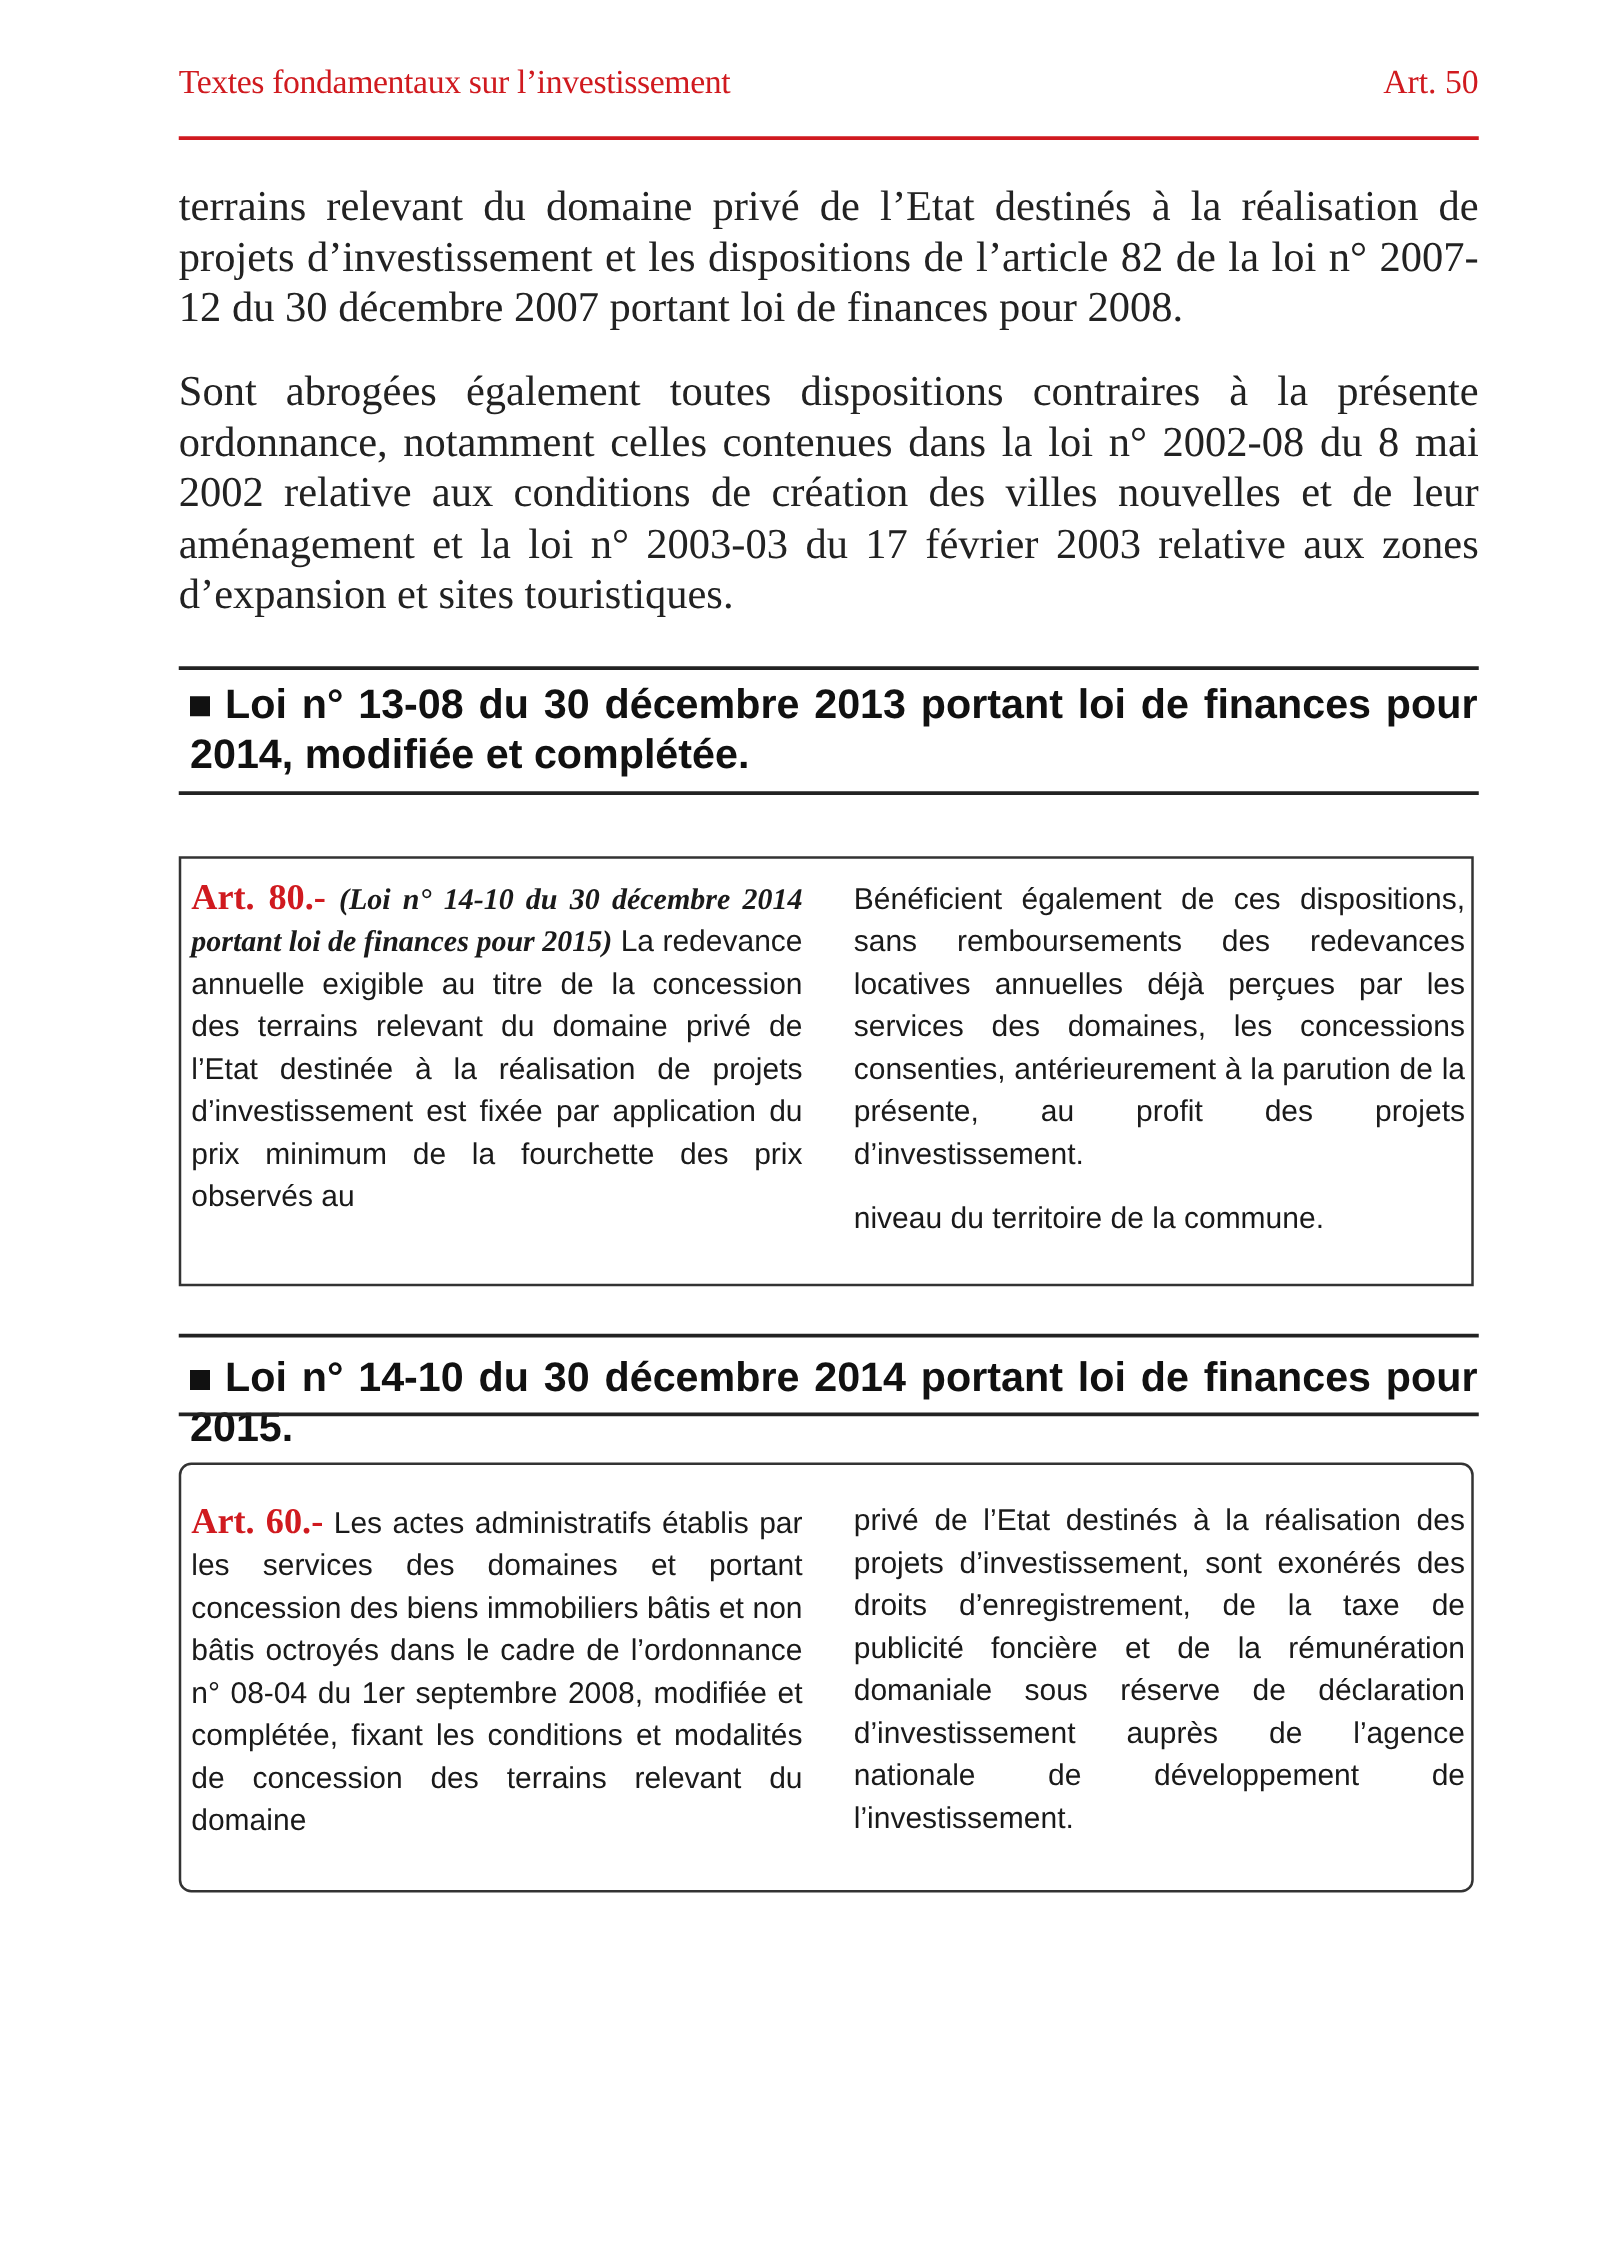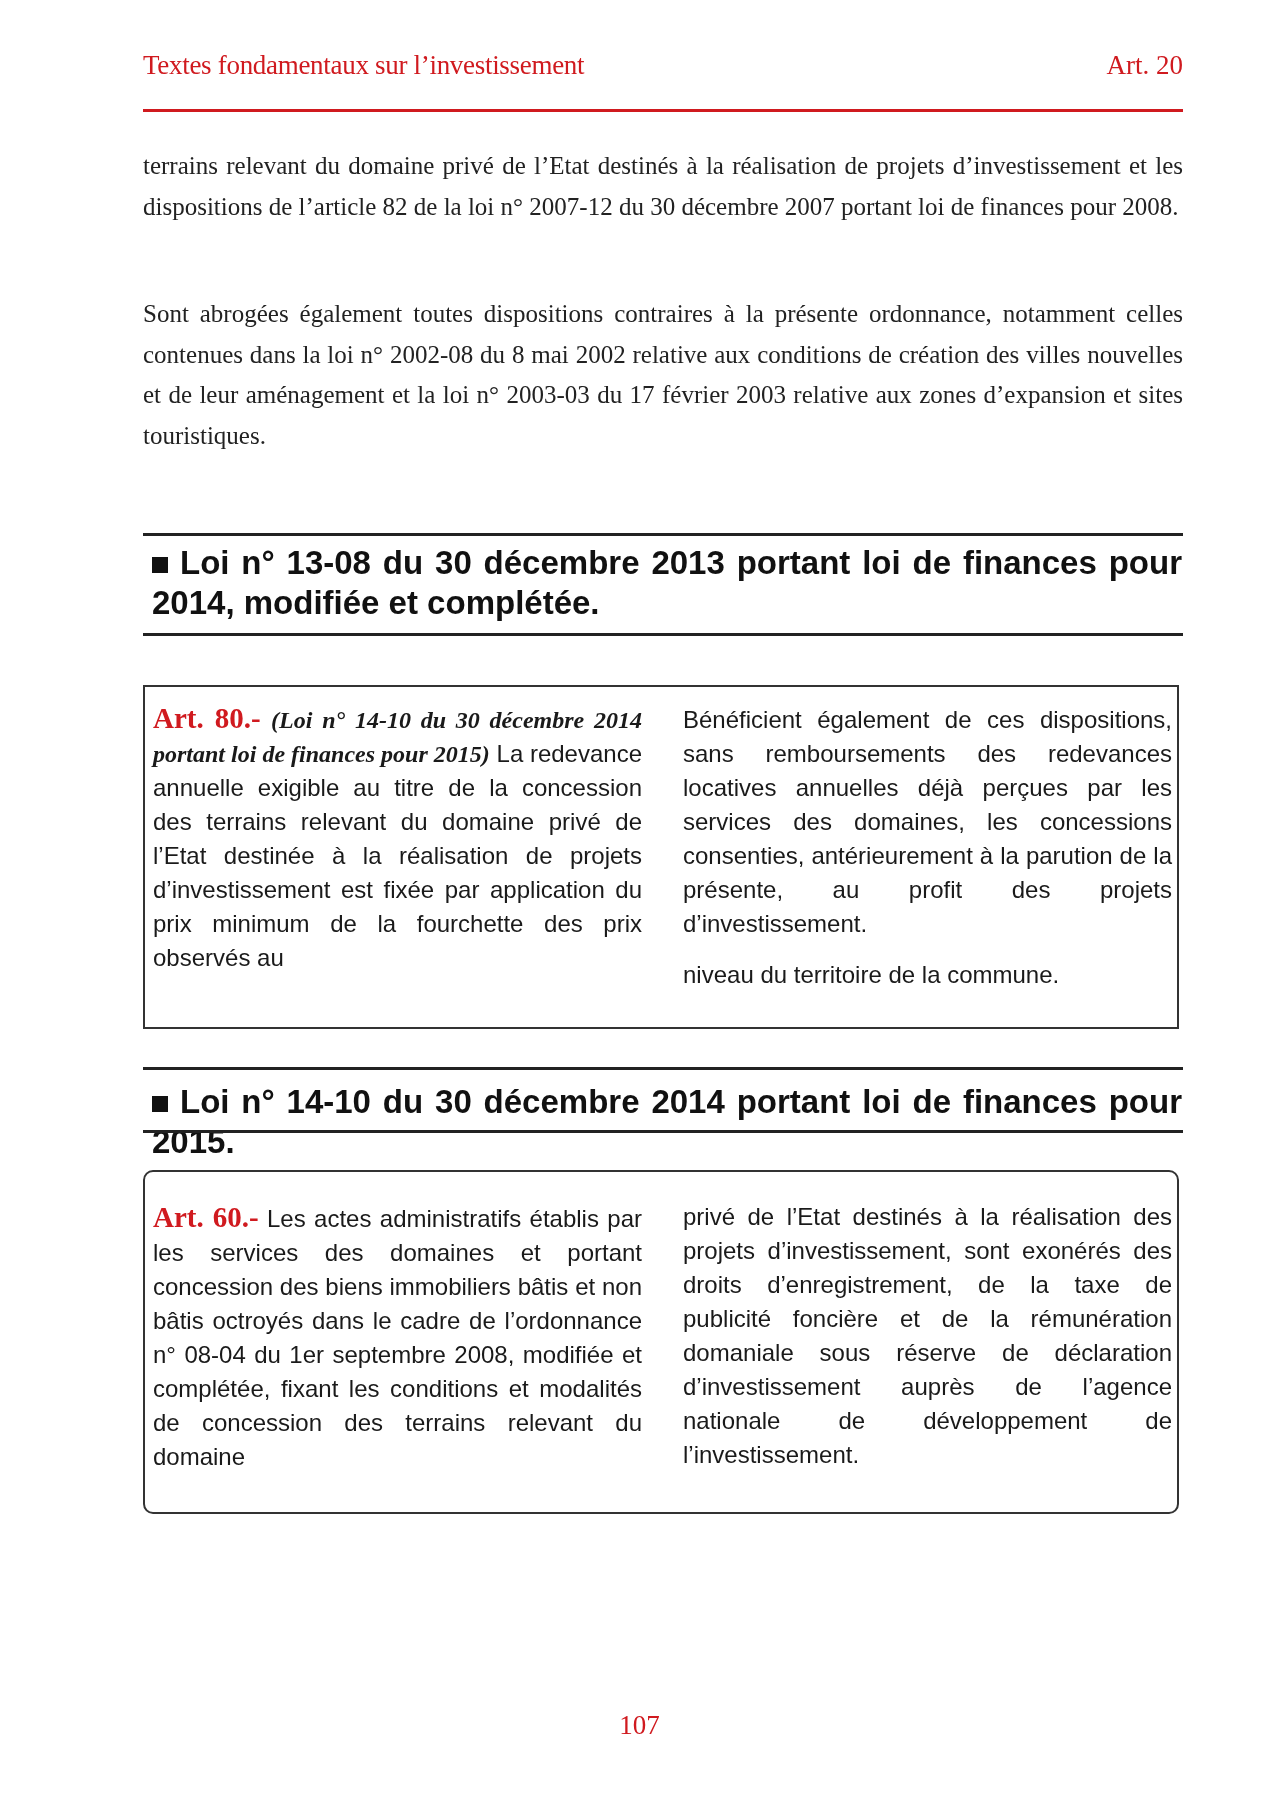--- a/index.html
+++ b/index.html
@@ -6,21 +6,21 @@
   body { width: 1279px; height: 1800px; position: relative; overflow: hidden; }
   .page { position: absolute; left: 0; top: 0; width: 1279px; height: 1316px; }
 
   .header { position: absolute; left: 143px; top: 50px; width: 1040px; height: 40px;
     font-family: "Liberation Serif", serif; color: #d01a1f; font-size: 27px; }
   .header .left { position: absolute; left: 0; top: 0; letter-spacing: -0.3px; }
   .header .right { position: absolute; right: 0; top: 0; }
   .header-rule { position: absolute; left: 143px; top: 109px; width: 1040px; height: 3px; background: #d01a1f; }
 
   .body-text { position: absolute; left: 143px; width: 1040px;
-    font-family: "Liberation Serif", serif; font-size: 25px; line-height: 40.5px; color: #222;
+    font-family: "Liberation Serif", serif; font-size: 34px; line-height: 40.5px; color: #222;
     text-align: justify; margin: 0; }
   .p1 { top: 146px; }
   .p2 { top: 294px; }
 
   .sec-rule { position: absolute; left: 143px; width: 1040px; height: 3px; background: #222; }
   .sec-title { position: absolute; left: 152px; width: 1030px;
     font-family: "Liberation Sans", sans-serif; font-weight: bold; font-size: 33px; line-height: 40px;
     color: #111; text-align: justify; margin: 0; }
   .sq { display: inline-block; width: 16px; height: 16px; background: #111; margin-right: 12px; vertical-align: 1px; }
 
@@ -37,21 +37,21 @@
   .page-num { position: absolute; left: 0; width: 1279px; top: 1710px; text-align: center;
     font-family: "Liberation Serif", serif; font-size: 27px; color: #d01a1f; }
 </style>
 </head>
 <body>
 
 <div class="page">
 
   <div class="header">
     <span class="left">Textes fondamentaux sur l’investissement</span>
-    <span class="right">Art. 20</span>
+    <span class="right">Art. 50</span>
   </div>
   <div class="header-rule"></div>
 
   <p class="body-text p1">terrains relevant du domaine privé de l’Etat destinés à la réalisation de projets d’investissement et les dispositions de l’article 82 de la loi n° 2007-12 du 30 décembre 2007 portant loi de finances pour 2008.</p>
   <p class="body-text p2">Sont abrogées également toutes dispositions contraires à la présente ordonnance, notamment celles contenues dans la loi n° 2002-08 du 8 mai 2002 relative aux conditions de création des villes nouvelles et de leur aménagement et la loi n° 2003-03 du 17 février 2003 relative aux zones d’expansion et sites touristiques.</p>
 
   <div class="sec-rule" style="top:533px;"></div>
   <p class="sec-title" style="top:543px;"><span class="sq"></span><span>Loi n° 13-08 du 30 décembre 2013 portant loi de finances pour 2014, modifiée et complétée.</span></p>
   <div class="sec-rule" style="top:633px;"></div>
 
@@ -71,14 +71,13 @@
 
   <div class="box" style="top:1170px;height:344px;border-radius:10px;">
     <div class="col left" style="top:28px;">
       <p><span class="art-label">Art. 60.-</span> <span>Les actes administratifs établis par les services des domaines et portant concession des biens immobiliers bâtis et non bâtis octroyés dans le cadre de l’ordonnance n° 08-04 du 1er septembre 2008, modifiée et complétée, fixant les conditions et modalités de concession des terrains relevant du domaine</span></p>
     </div>
     <div class="col right" style="top:28px;">
       <p>privé de l’Etat destinés à la réalisation des projets d’investissement, sont exonérés des droits d’enregistrement, de la taxe de publicité foncière et de la rémunération domaniale sous réserve de déclaration d’investissement auprès de l’agence nationale de développement de l’investissement.</p>
     </div>
   </div>
 
-  <div class="page-num">107</div>
 </div>
 
 </body></html>

